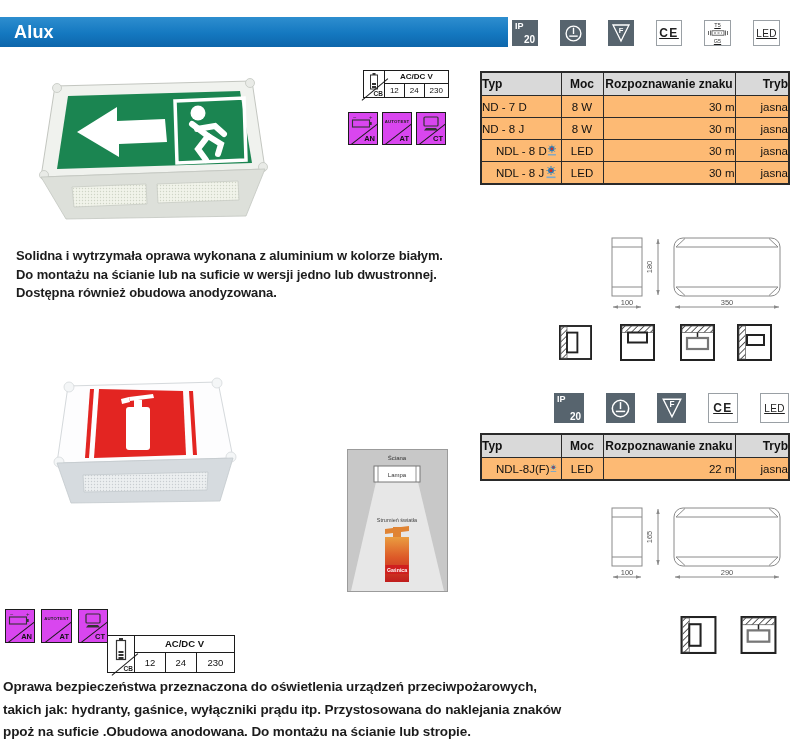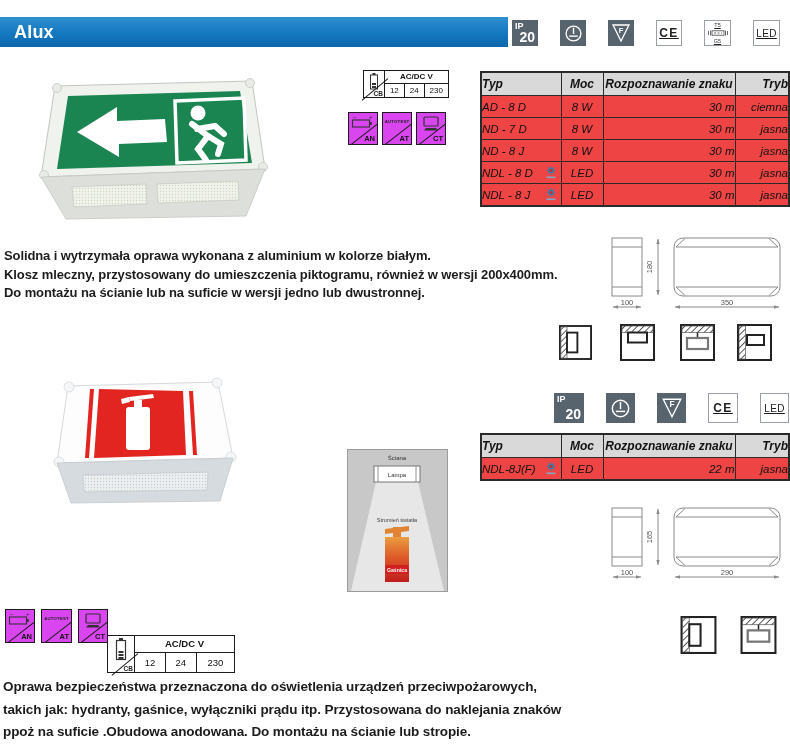--- a/index.html
+++ b/index.html
@@ -14,21 +14,21 @@
   .hdr .t{position:absolute;left:14px;top:0;line-height:30px;color:#fff;
           font-size:18px;font-weight:bold;letter-spacing:.2px;}
 
   
   .certrow{display:flex;gap:22px;align-items:stretch;text-decoration:underline;}
   .cert{box-sizing:border-box;background:#fff;border:1px solid #9aa0a5;position:relative;
         display:flex;align-items:center;justify-content:center;overflow:hidden;}
   .cert.dark{background:#57646e;border-color:#57646e;color:#fff;}
   .ip{background:linear-gradient(to top right,#57646e 47.5%,#fff 47.5% 52.5%,#57646e 52.5%);}
   .ip .a{position:absolute;left:2px;top:0px;font-size:9px;font-weight:bold;}
-  .ip .b{position:absolute;right:2px;bottom:0px;font-size:14px;font-weight:bold;}
+  .ip .b{position:absolute;right:2px;bottom:0px;font-size:10px;font-weight:bold;}
   .ce{font-weight:bold;font-size:12px;letter-spacing:1.5px;color:#222;}
   .ledtxt{font-size:10px;color:#222;letter-spacing:.4px;}
   .volt{flex-direction:column;font-size:8.5px;line-height:1.2;color:#222;}
   .tube{flex-direction:column;font-size:5.5px;line-height:1.1;color:#333;gap:1px;}
   .hbox{flex-direction:column;padding:0;align-items:stretch;justify-content:flex-start;}
   .hbox .ht{flex:1;text-align:center;font-size:9px;line-height:12px;color:#222;}
   .hbox .hr{display:flex;border-top:1px solid #888;height:13px;}
   .hbox .hr span{flex:1;text-align:center;font-size:8px;line-height:13px;border-right:1px solid #888;color:#222;}
   .hbox .hr span:last-child{border-right:none;}
 
@@ -45,29 +45,29 @@
   .acdc .bat .slash{position:absolute;width:34px;height:1.3px;background:#1c1c1c;bottom:7px;right:-8px;transform:rotate(-40deg);}
   .acdc .bat .code{position:absolute;right:1px;bottom:0px;font-size:6.5px;font-weight:bold;}
   .acdc .rt{flex:1;display:flex;flex-direction:column;}
   .acdc .rt .hd{text-align:center;font-weight:bold;border-bottom:1.4px solid #1c1c1c;color:#111;}
   .acdc .rt .cells{flex:1;display:flex;}
   .acdc .rt .cells span{flex:1;text-align:center;border-right:1.4px solid #1c1c1c;color:#111;
                         display:flex;align-items:center;justify-content:center;}
   .acdc .rt .cells span:last-child{border-right:none;flex:1.25;}
 
   
-  .dtable{border-collapse:collapse;table-layout:fixed;background:#ef4444;border:2.5px solid #2a2a2a;font-style:italic;}
+  .dtable{border-collapse:collapse;table-layout:fixed;background:#fdba74;border:2.5px solid #2a2a2a;}
   .dtable th,.dtable td{border:1.5px solid #2a2a2a;overflow:hidden;white-space:nowrap;padding:0;}
   .dtable th{background:#d9d9d9;font-size:12px;height:22px;color:#111;}
   .dtable td{font-size:11.5px;height:21px;color:#111;}
   .al{text-align:left;padding-left:6px;}
   .ac{text-align:center;margin-left:36px;}
   .ar{text-align:right;padding-right:9px;}
   .ar2{text-align:right;padding-right:5px;}
-  .typcell{display:flex;align-items:center;justify-content:space-between;padding:0 4px 0 0;}
+  .typcell{display:flex;align-items:center;justify-content:space-between;padding:0 4px 0 14px;}
 
   
   .para div{white-space:nowrap;font-weight:bold;letter-spacing:-.1px;}
   .p1 div{font-size:13px;line-height:18.5px;}
   .p2 div{font-size:13.5px;line-height:22.5px;}
 </style>
 </head>
 <body>
 
 <div id="page">
@@ -222,26 +222,20 @@
         <col style="width:42px">
         <col style="width:132px">
         <col style="width:54px">
       </colgroup>
     <tbody>
         <tr>
       <th class="al">Typ</th>
       <th class="ac">Moc</th>
       <th class="ac">Rozpoznawanie znaku</th>
       <th class="ar2">Tryb</th>
-    </tr>
-    <tr>
-      <td class="al">AD - 8 D</td>
-      <td class="ac">8 W</td>
-      <td class="ar">30 m</td>
-      <td class="ar2">ciemna</td>
     </tr>
     <tr>
       <td class="al">ND - 7 D</td>
       <td class="ac">8 W</td>
       <td class="ar">30 m</td>
       <td class="ar2">jasna</td>
     </tr>
     <tr>
       <td class="al">ND - 8 J</td>
       <td class="ac">8 W</td>
@@ -294,24 +288,24 @@
               </svg>
             </div>
           </td>
       <td class="ac">LED</td>
       <td class="ar">30 m</td>
       <td class="ar2">jasna</td>
     </tr>
   </tbody>
     </table>
 
-  <div class="abs para p1" style="left:4px;top:247px;width:560px">
+  <div class="abs para p1" style="left:16px;top:247px;width:560px">
     <div>Solidna i wytrzymała oprawa wykonana z aluminium w kolorze białym.</div>
-    <div>Klosz mleczny, przystosowany do umieszczenia piktogramu, również w wersji 200x400mm.</div>
     <div>Do montażu na ścianie lub na suficie w wersji jedno lub dwustronnej.</div>
+    <div>Dostępna również obudowa anodyzowana.</div>
   </div>
 
   <svg class="abs" style="left:600px;top:230px" width="190" height="88" viewBox="0 0 190 88">
     <g stroke="#8a8a8a" fill="none" stroke-width="1">
       <rect x="12" y="8" width="30" height="58"></rect>
         <line x1="12" y1="17" x2="42" y2="17"></line>
         <line x1="12" y1="57" x2="42" y2="57"></line>
       <rect x="74" y="8" width="106" height="58" rx="9"></rect>
       <line x1="76" y1="17" x2="178" y2="17"></line>
         <line x1="76" y1="57" x2="178" y2="57"></line>

